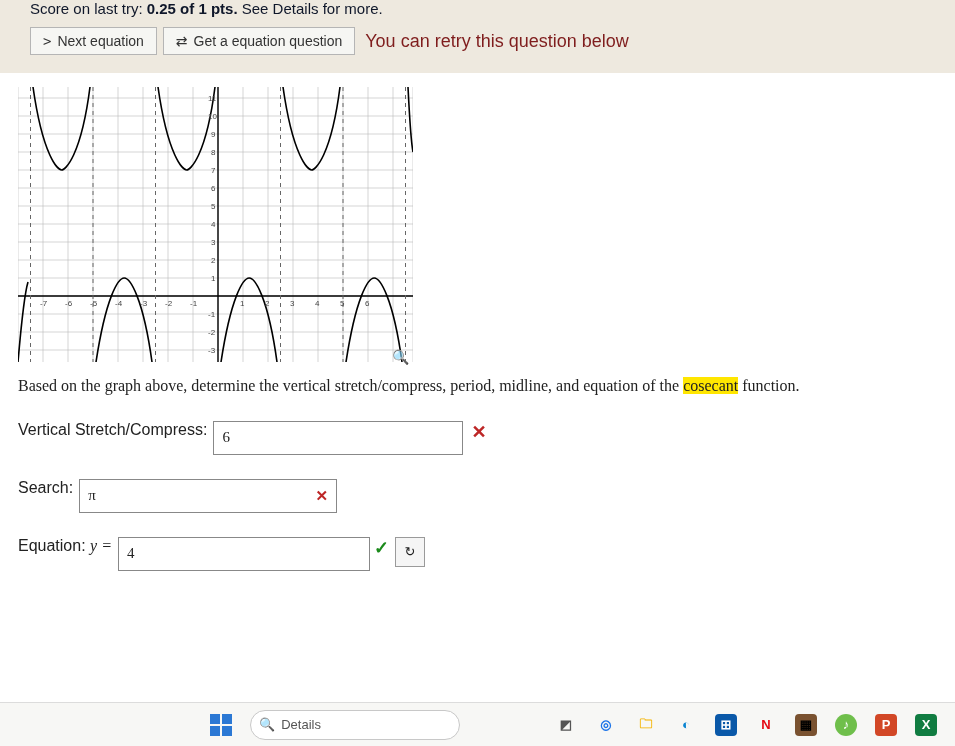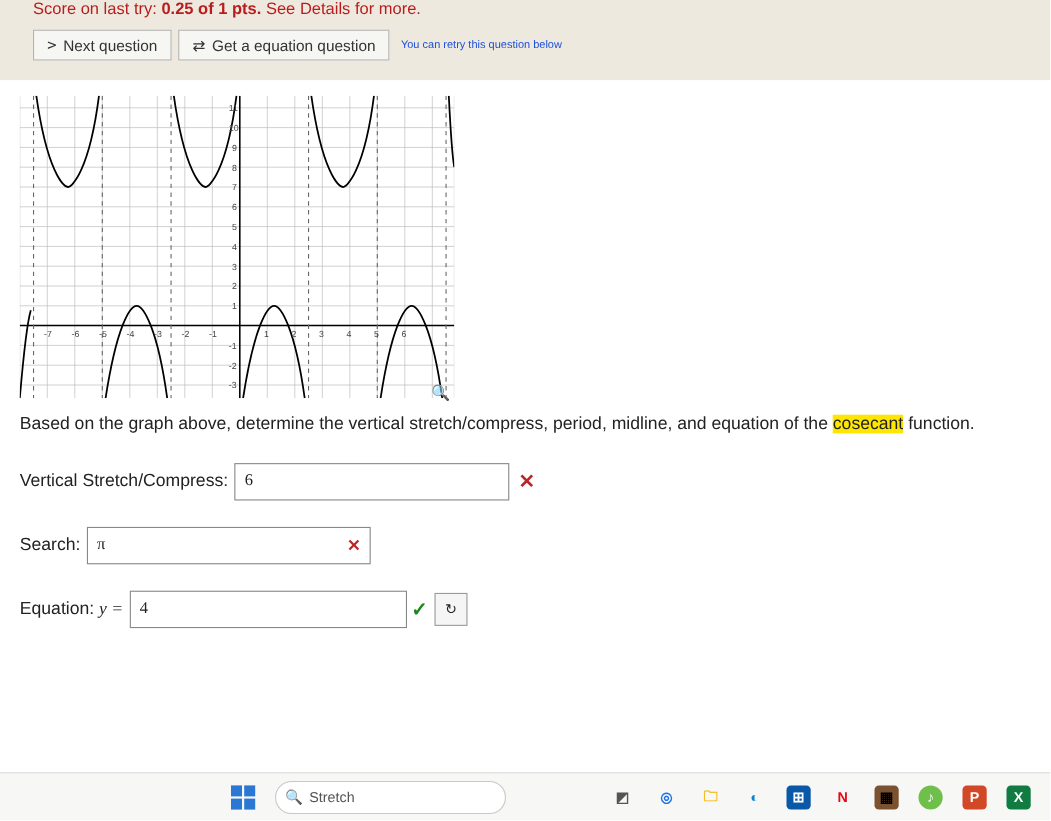--- a/index.html
+++ b/index.html
@@ -1,36 +1,36 @@
 <!DOCTYPE html>
 <html><head>
 <meta charset="utf-8">
 <style>
 * { box-sizing: border-box; margin: 0; padding: 0; }
 body { font-family: "Segoe UI", Arial, sans-serif; width: 955px; height: 746px; background: #fff; overflow: hidden; position: relative; }
 
 .header-area { background: #eee9df; padding: 0 30px 18px 30px; }
-.score-line { font-size: 15px; color: #b91c1c; padding-bottom: 10px; }
+.score-line { font-size: 15px; color: #0f172a; padding-bottom: 10px; }
 .score-line b { font-weight: 700; }
 
 .button-row { display: flex; align-items: center; gap: 6px; }
 .btn { background: #f6f6f3; border: 1px solid #b5b5b5; padding: 5px 12px; font-size: 14px; color: #333; cursor: pointer; display: inline-flex; align-items: center; gap: 6px; }
 .btn .chev { font-family: monospace; }
-.retry-text { font-size: 10px; color: #1d4ed8; margin-left: 4px; }
+.retry-text { font-size: 18px; color: #7f1d1d; margin-left: 4px; }
 
 .content { background: #fff; padding: 14px 18px 0 18px; }
 
 .graph-box { width: 400px; height: 280px; position: relative; }
 .graph-svg { display: block; }
 .magnifier { position: absolute; bottom: 2px; right: 8px; font-size: 14px; color: #444; }
 
-.question-text { font-size: 16px; color: #222; line-height: 1.35; margin-top: 8px; }
+.question-text { font-size: 16px; color: #222; line-height: 1.35; margin-top: 8px; font-family: Liberation Serif, serif; }
 .highlight { background: #ffe600; }
 
-.answer-row { display: flex; align-items: center; margin-top: 24px; font-size: 16px; color: #222; }
+.answer-row { display: flex; margin-top: 24px; font-size: 16px; color: #222; }
 .ans-label { margin-right: 6px; }
 .ans-label .math { font-family: "Times New Roman", serif; font-style: italic; }
 .ans-input { height: 34px; border: 1px solid #888; padding: 4px 8px; font-size: 15px; font-family: "Times New Roman", serif; display: inline-flex; align-items: center; position: relative; background: #fff; }
 .w-lg { width: 250px; } .w-md { width: 258px; } .w-sm { width: 252px; } .w-xs { width: 255px; }
 
 .mark { margin-left: 8px; font-size: 18px; font-weight: bold; }
 .mark-x { color: #bd2626; }
 .mark-ok { color: #1b8a1b; margin-left: 4px; }
 .mark-inside { position: absolute; right: 8px; top: 50%; transform: translateY(-50%); color: #bd2626; font-weight: bold; }
 .retry-btn { width: 30px; height: 30px; border: 1px solid #9a9a9a; background: #f5f5f5; margin-left: 6px; font-size: 13px; display: inline-flex; align-items: center; justify-content: center; cursor: pointer; }
@@ -45,21 +45,21 @@
 </head>
 <body>
 
 <div class="header-area">
   <div class="score-line">
     <span>Score on last try: </span><b>0.25 of 1 pts.</b><span> See Details for more.</span>
   </div>
   <div class="button-row">
     <button class="btn">
       <span class="chev">&gt;</span>
-      <span>Next question</span>
+      <span>Next equation</span>
     </button>
     <button class="btn">
       <span>⇄</span>
       <span>Get a equation question</span>
     </button>
     <span class="retry-text">You can retry this question below</span>
   </div>
 </div>
 
 <div class="content">
@@ -194,21 +194,21 @@
 
 <div class="taskbar">
   <div class="start-icon">
       <div></div>
       <div></div>
       <div></div>
       <div></div>
     </div>
   <div class="search-box">
     <span>🔍</span>
-    <span>Stretch</span>
+    <span>Details</span>
   </div>
   <div class="tray">
     <span class="tray-icon" style="color:#555">◩</span>
     <span class="tray-icon" style="color:#1a73e8">◎</span>
     <span class="tray-icon" style="color:#f5b400">🗀</span>
     <span class="tray-icon" style="color:#0a84d1">◐</span>
     <span class="tray-icon" style="background:#0a58a8;color:#fff">⊞</span>
     <span class="tray-icon" style="color:#e50914">N</span>
     <span class="tray-icon" style="background:#7a5230">▦</span>
     <span class="tray-icon" style="background:#6fbf4b;color:#fff;border-radius:50%">♪</span>

